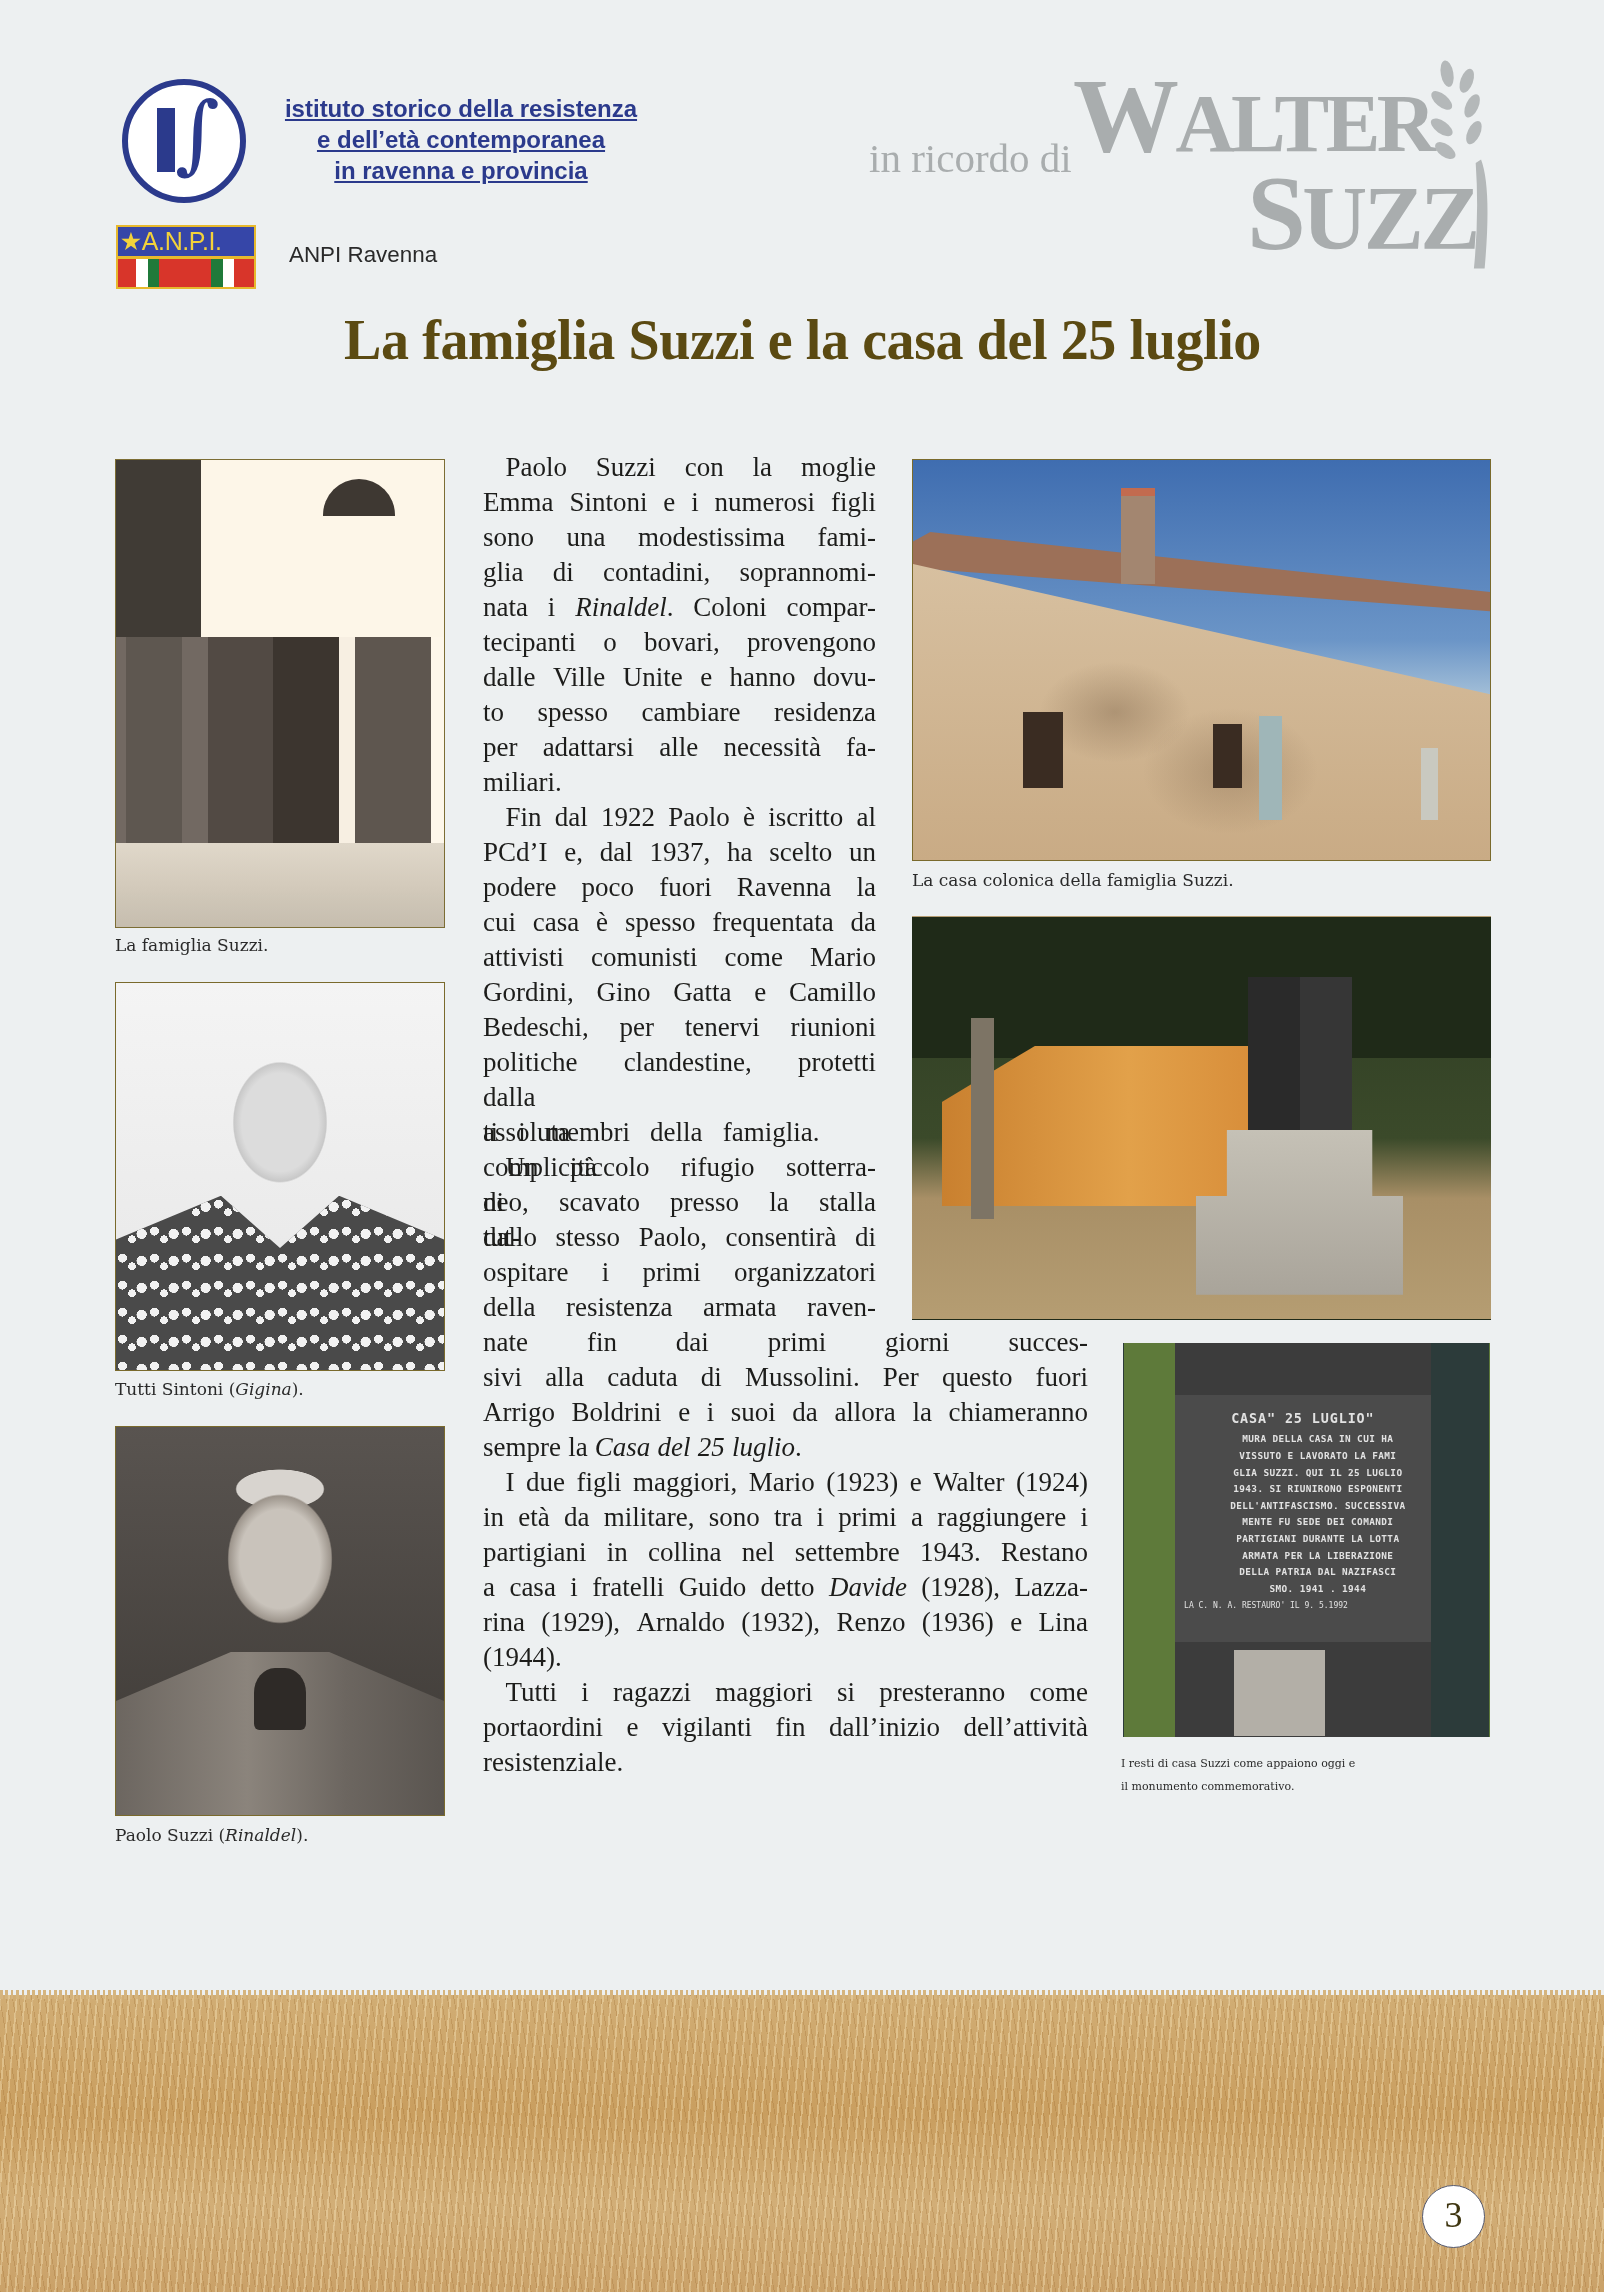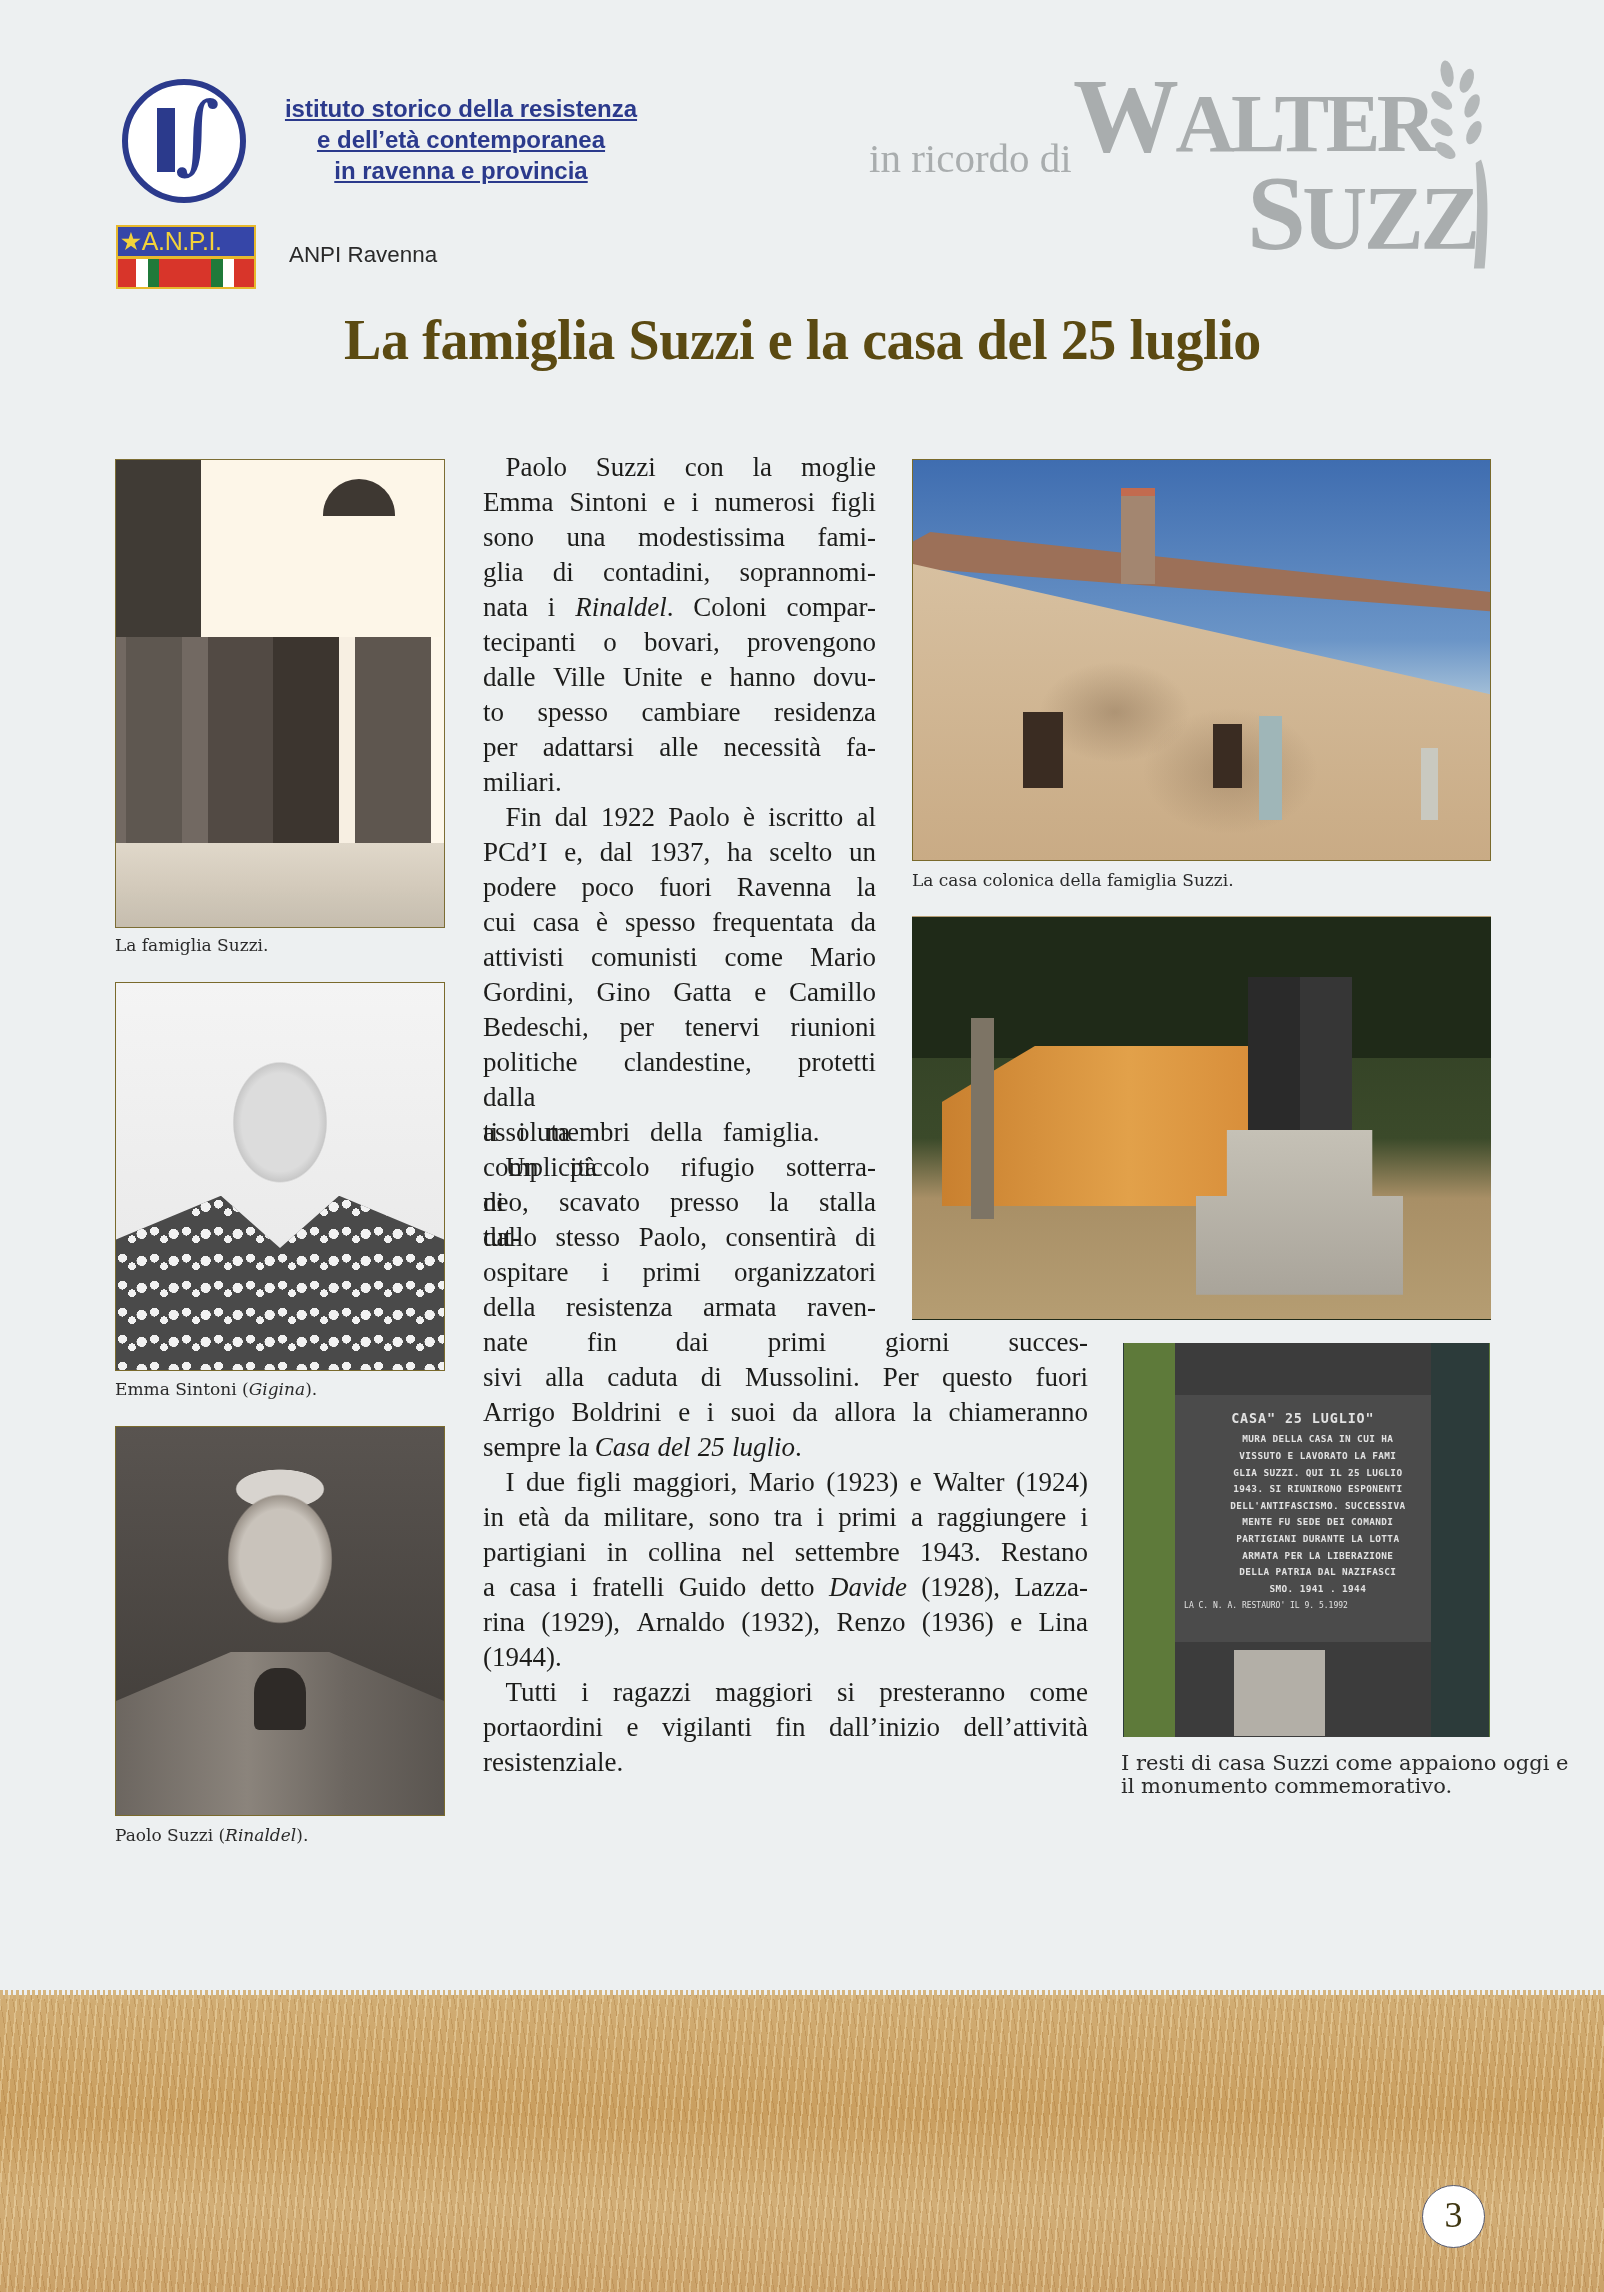--- a/index.html
+++ b/index.html
@@ -316,21 +316,21 @@
 <div class="photo ph-family">
   <div class="wall-top"></div>
   <div class="lunette"></div>
   <div class="ground"></div>
 </div>
 <div class="caption" style="left:115px; top:934px;">La famiglia Suzzi.</div>
 
 <div class="photo ph-emma">
   <div class="dress"></div>
 </div>
-<div class="caption" style="left:115px; top:1378px;"><span>Emma Sintoni (</span><em>Gigina</em><span>).</span></div>
+<div class="caption" style="left:115px; top:1378px;"><span>Tutti Sintoni (</span><em>Gigina</em><span>).</span></div>
 
 <div class="photo ph-paolo">
   <div class="jacket"></div>
   <div class="collar"></div>
 </div>
 <div class="caption" style="left:115px; top:1824px;"><span>Paolo Suzzi (</span><em>Rinaldel</em><span>).</span></div>
 
 <div class="photo ph-house">
   <div class="roof"></div>
   <div class="chimney"></div>
@@ -359,21 +359,21 @@
     <div class="pline">DELL'ANTIFASCISMO. SUCCESSIVA</div>
     <div class="pline">MENTE FU SEDE DEI COMANDI</div>
     <div class="pline">PARTIGIANI DURANTE LA LOTTA</div>
     <div class="pline">ARMATA PER LA LIBERAZIONE</div>
     <div class="pline">DELLA PATRIA DAL NAZIFASCI</div>
     <div class="pline">SMO. 1941 . 1944</div>
     <div class="pfoot">LA C. N. A. RESTAURO' IL 9. 5.1992</div>
   </div>
   <div class="stone"></div>
 </div>
-<div class="caption" style="left:1121px; top:1752px; font-size:21px; line-height:23px;">
+<div class="caption" style="left:1121px; top:1752px; font-size:11px; line-height:23px;">
   <div>I resti di casa Suzzi come appaiono oggi e</div>
   <div>il monumento commemorativo.</div>
 </div>
 
 <div class="body-text" id="article">
     <div class="line indent" style="width: 393px;">
       <span><span>Paolo</span></span>
       <span><span>Suzzi</span></span>
       <span><span>con</span></span>
       <span><span>la</span></span>

